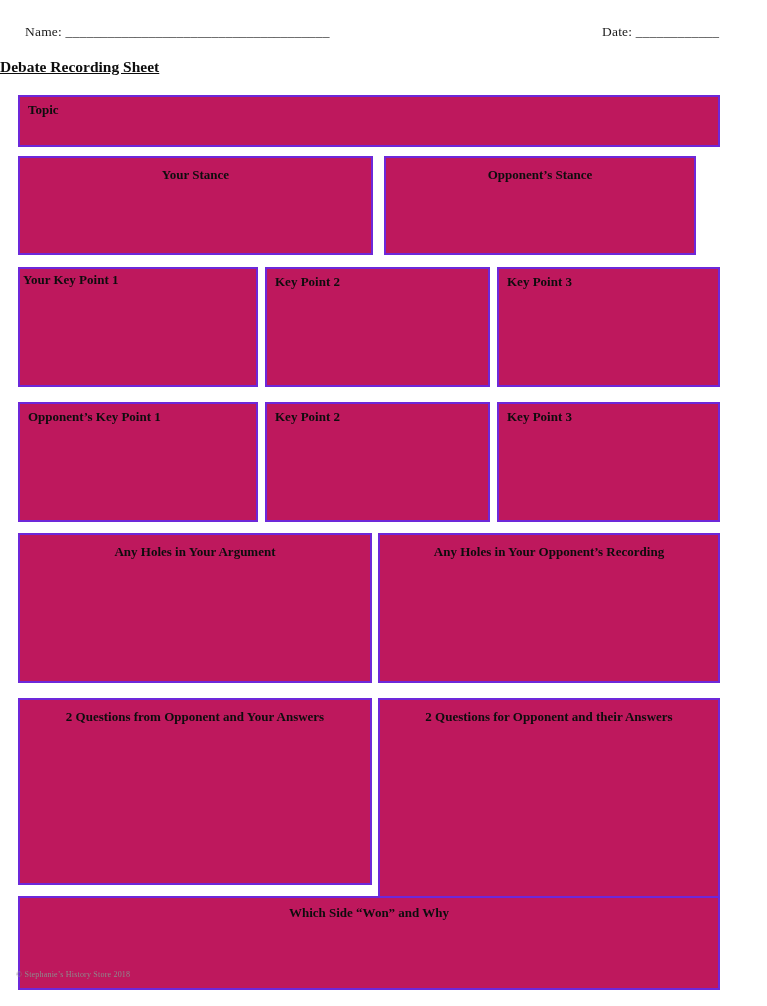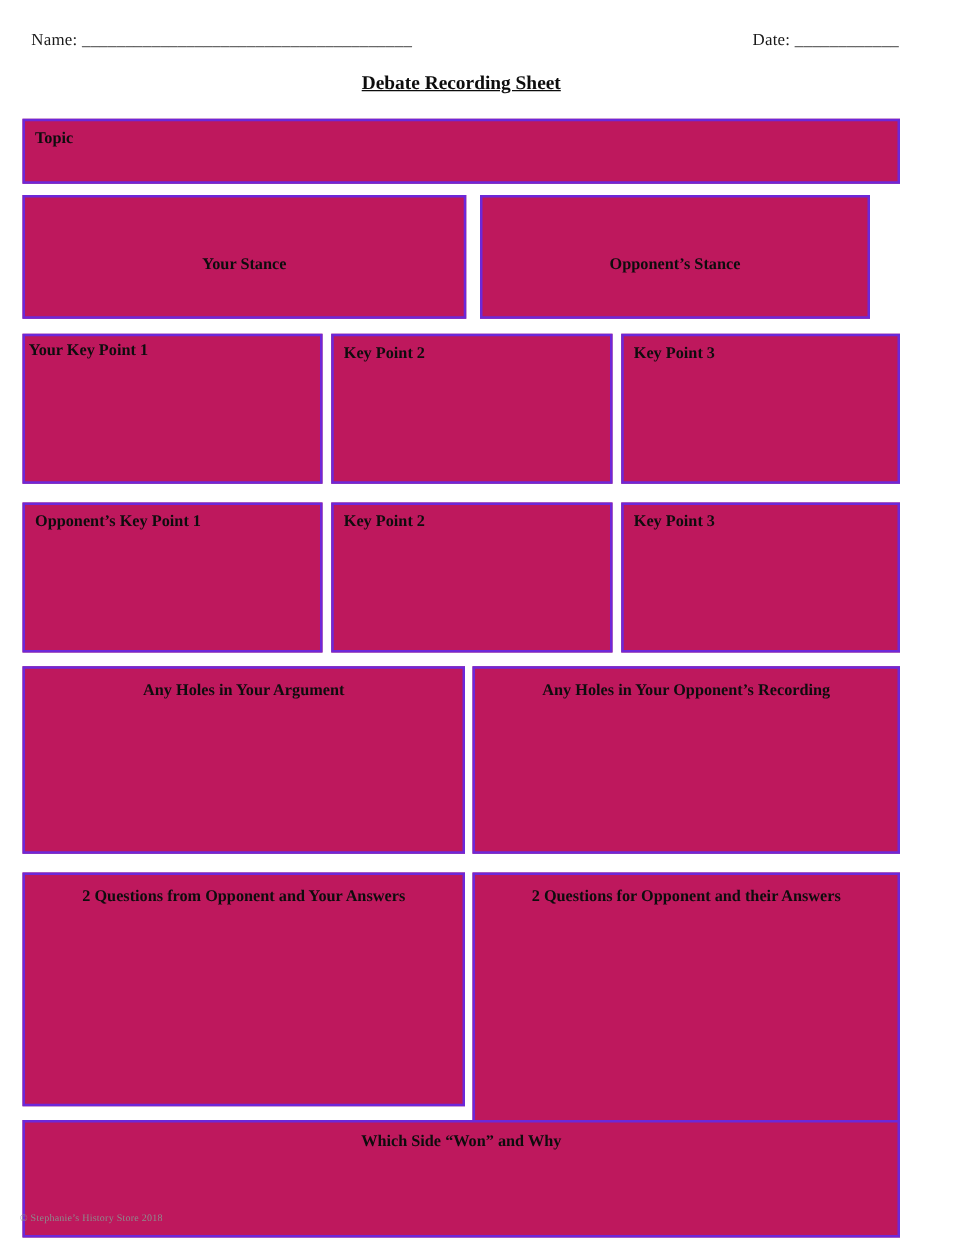--- a/index.html
+++ b/index.html
@@ -21,42 +21,41 @@
     font-size: 13.5px;
     color: #1a1a1a;
     white-space: nowrap;
     letter-spacing: 0.2px;
   }
   .page-title {
     position: absolute;
     top: 58px;
     left: 0;
     width: 738px;
-    text-align: center;
     font-size: 15.5px;
     font-weight: bold;
     text-decoration: underline;
     color: #0d0d0d;
   }
   .box {
     position: absolute;
     border: 2px solid #6d28d9;
     background: #be185d;
     box-sizing: border-box;
   }
   .box-label {
     font-weight: bold;
     font-size: 13px;
     color: #0d0d0d;
     padding: 6px 8px 0 8px;
     line-height: 1.15;
   }
   .box-label.center { text-align: center; padding-top: 10px; }
   .box-label.tight  { padding: 4px 4px 0 3px; }
-  .stance-label     { padding-top: 13px; margin-top: 36px; }
+  .stance-label     { padding-top: 13px; }
   .copyright {
     position: absolute;
     left: 16px;
     top: 970px;
     font-size: 8px;
     color: #8c8c8c;
     letter-spacing: 0.2px;
     z-index: 3;
   }
 </style>

